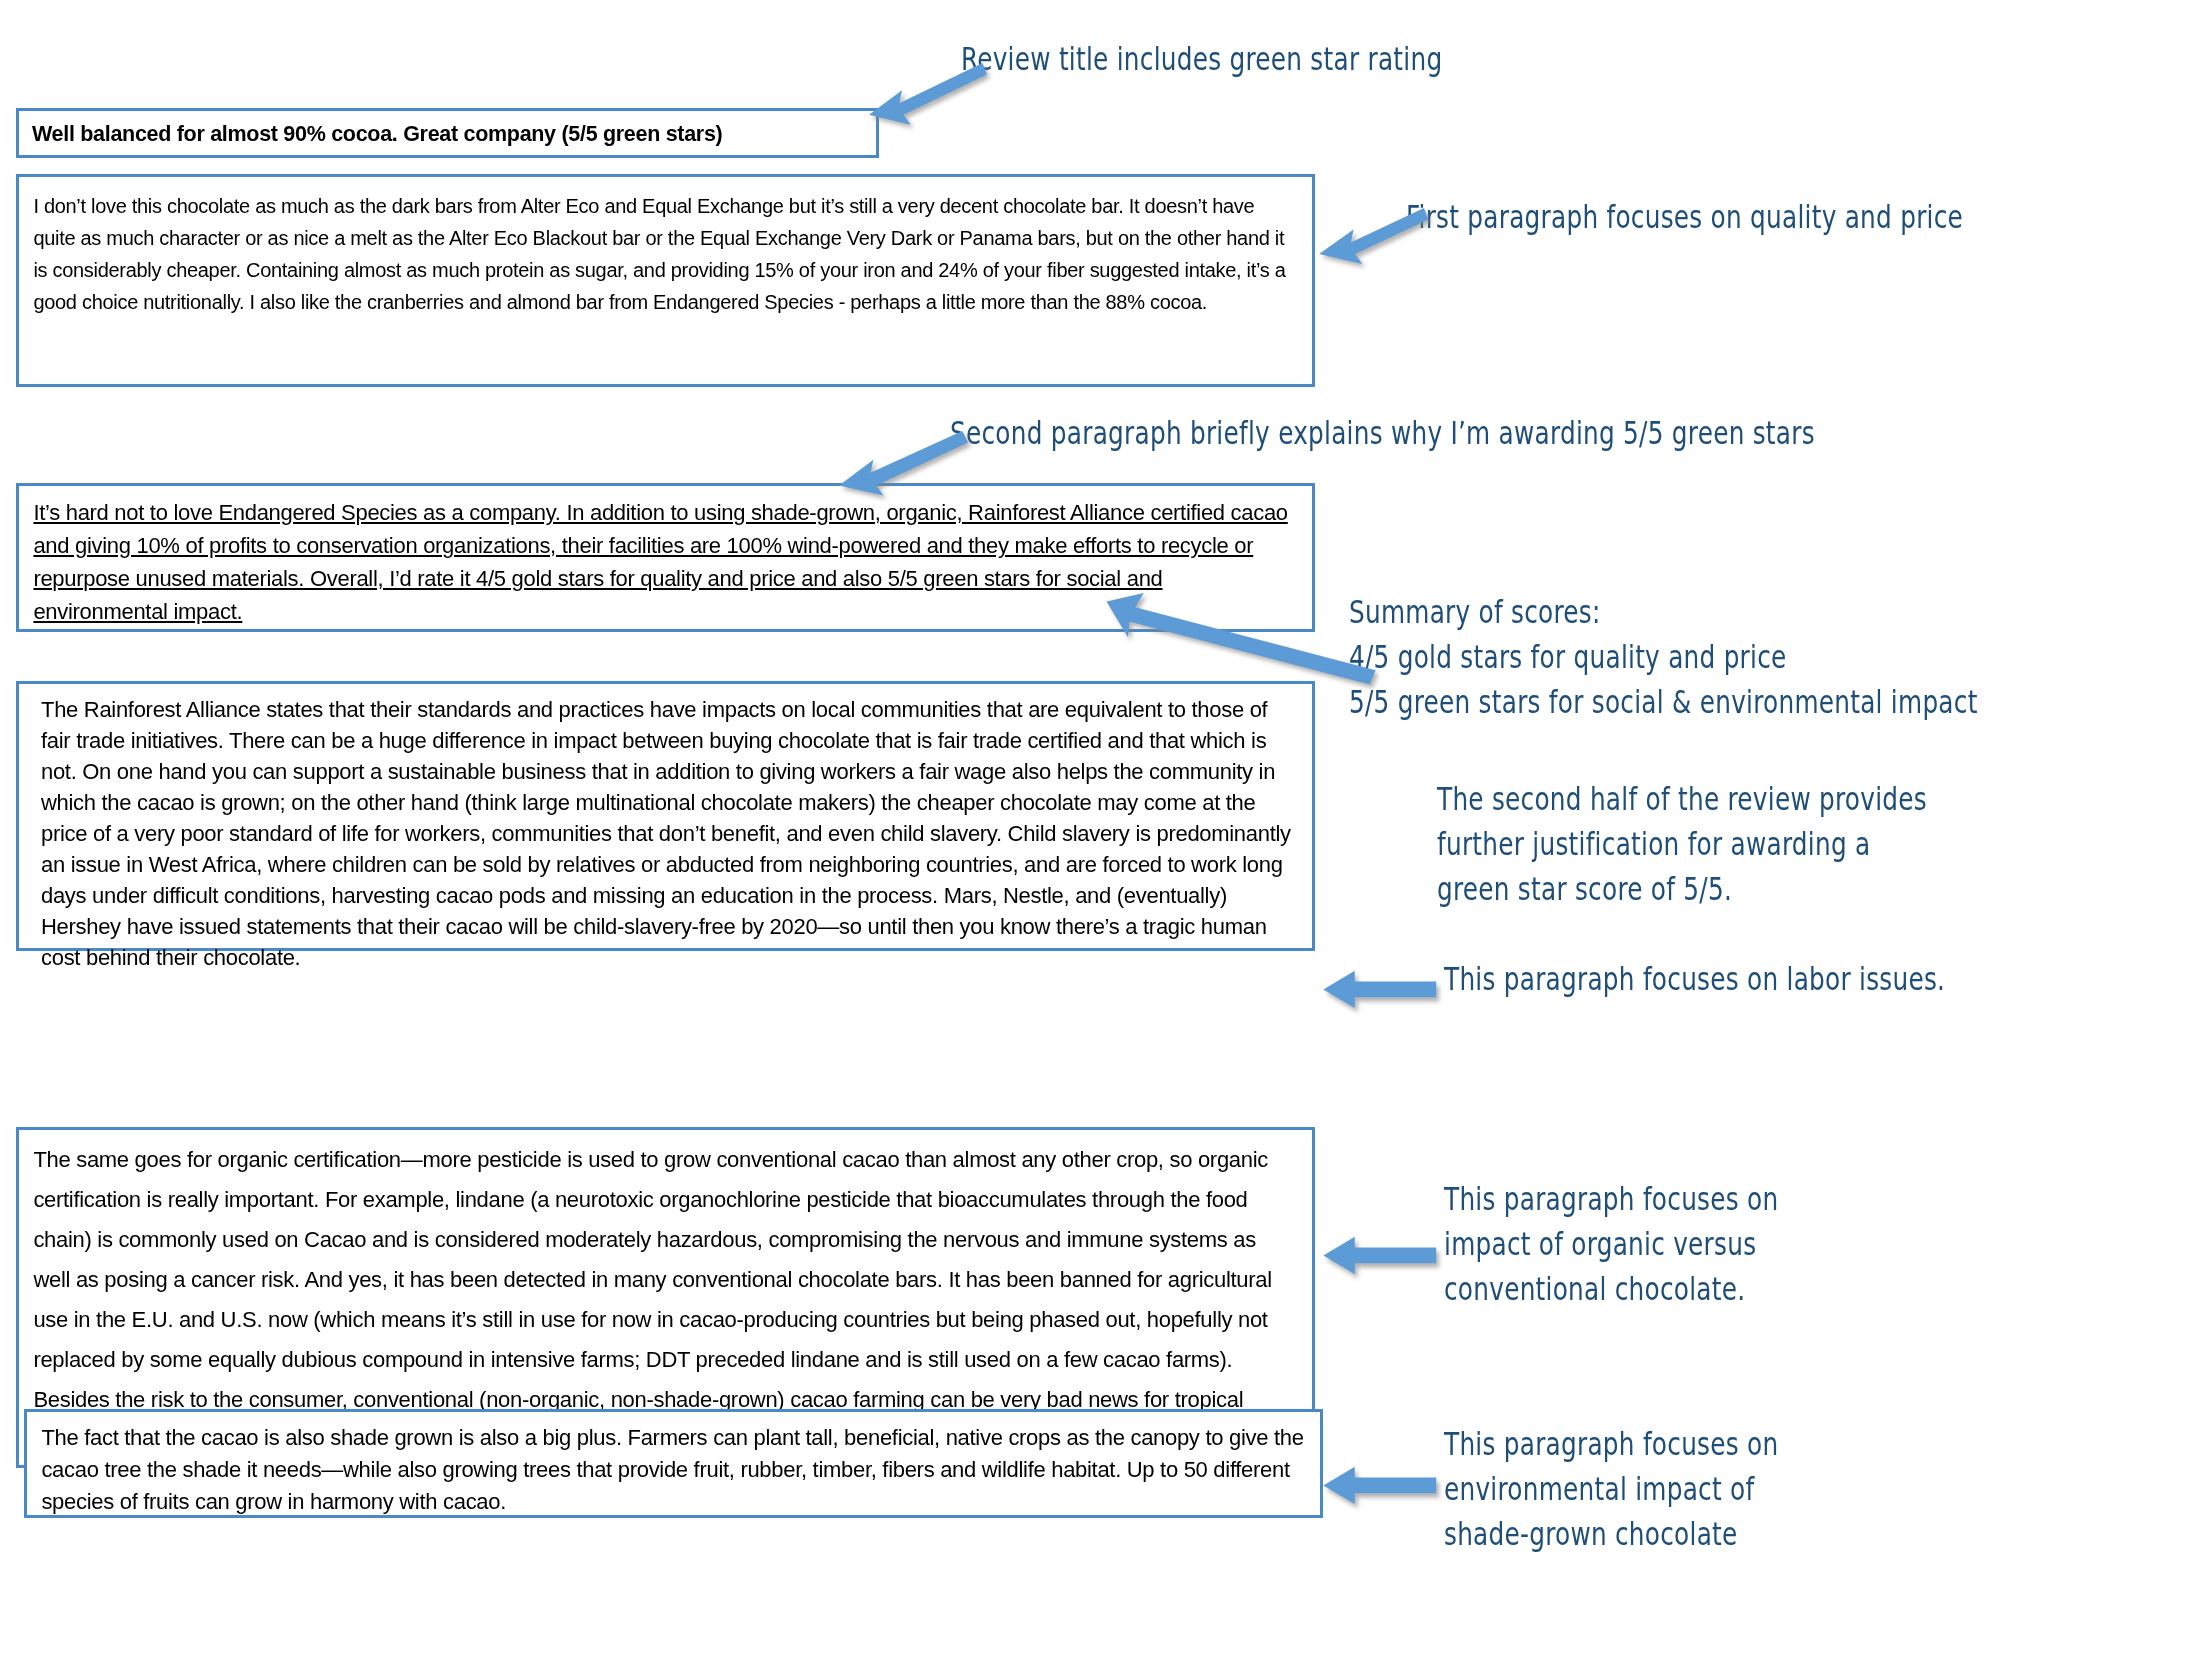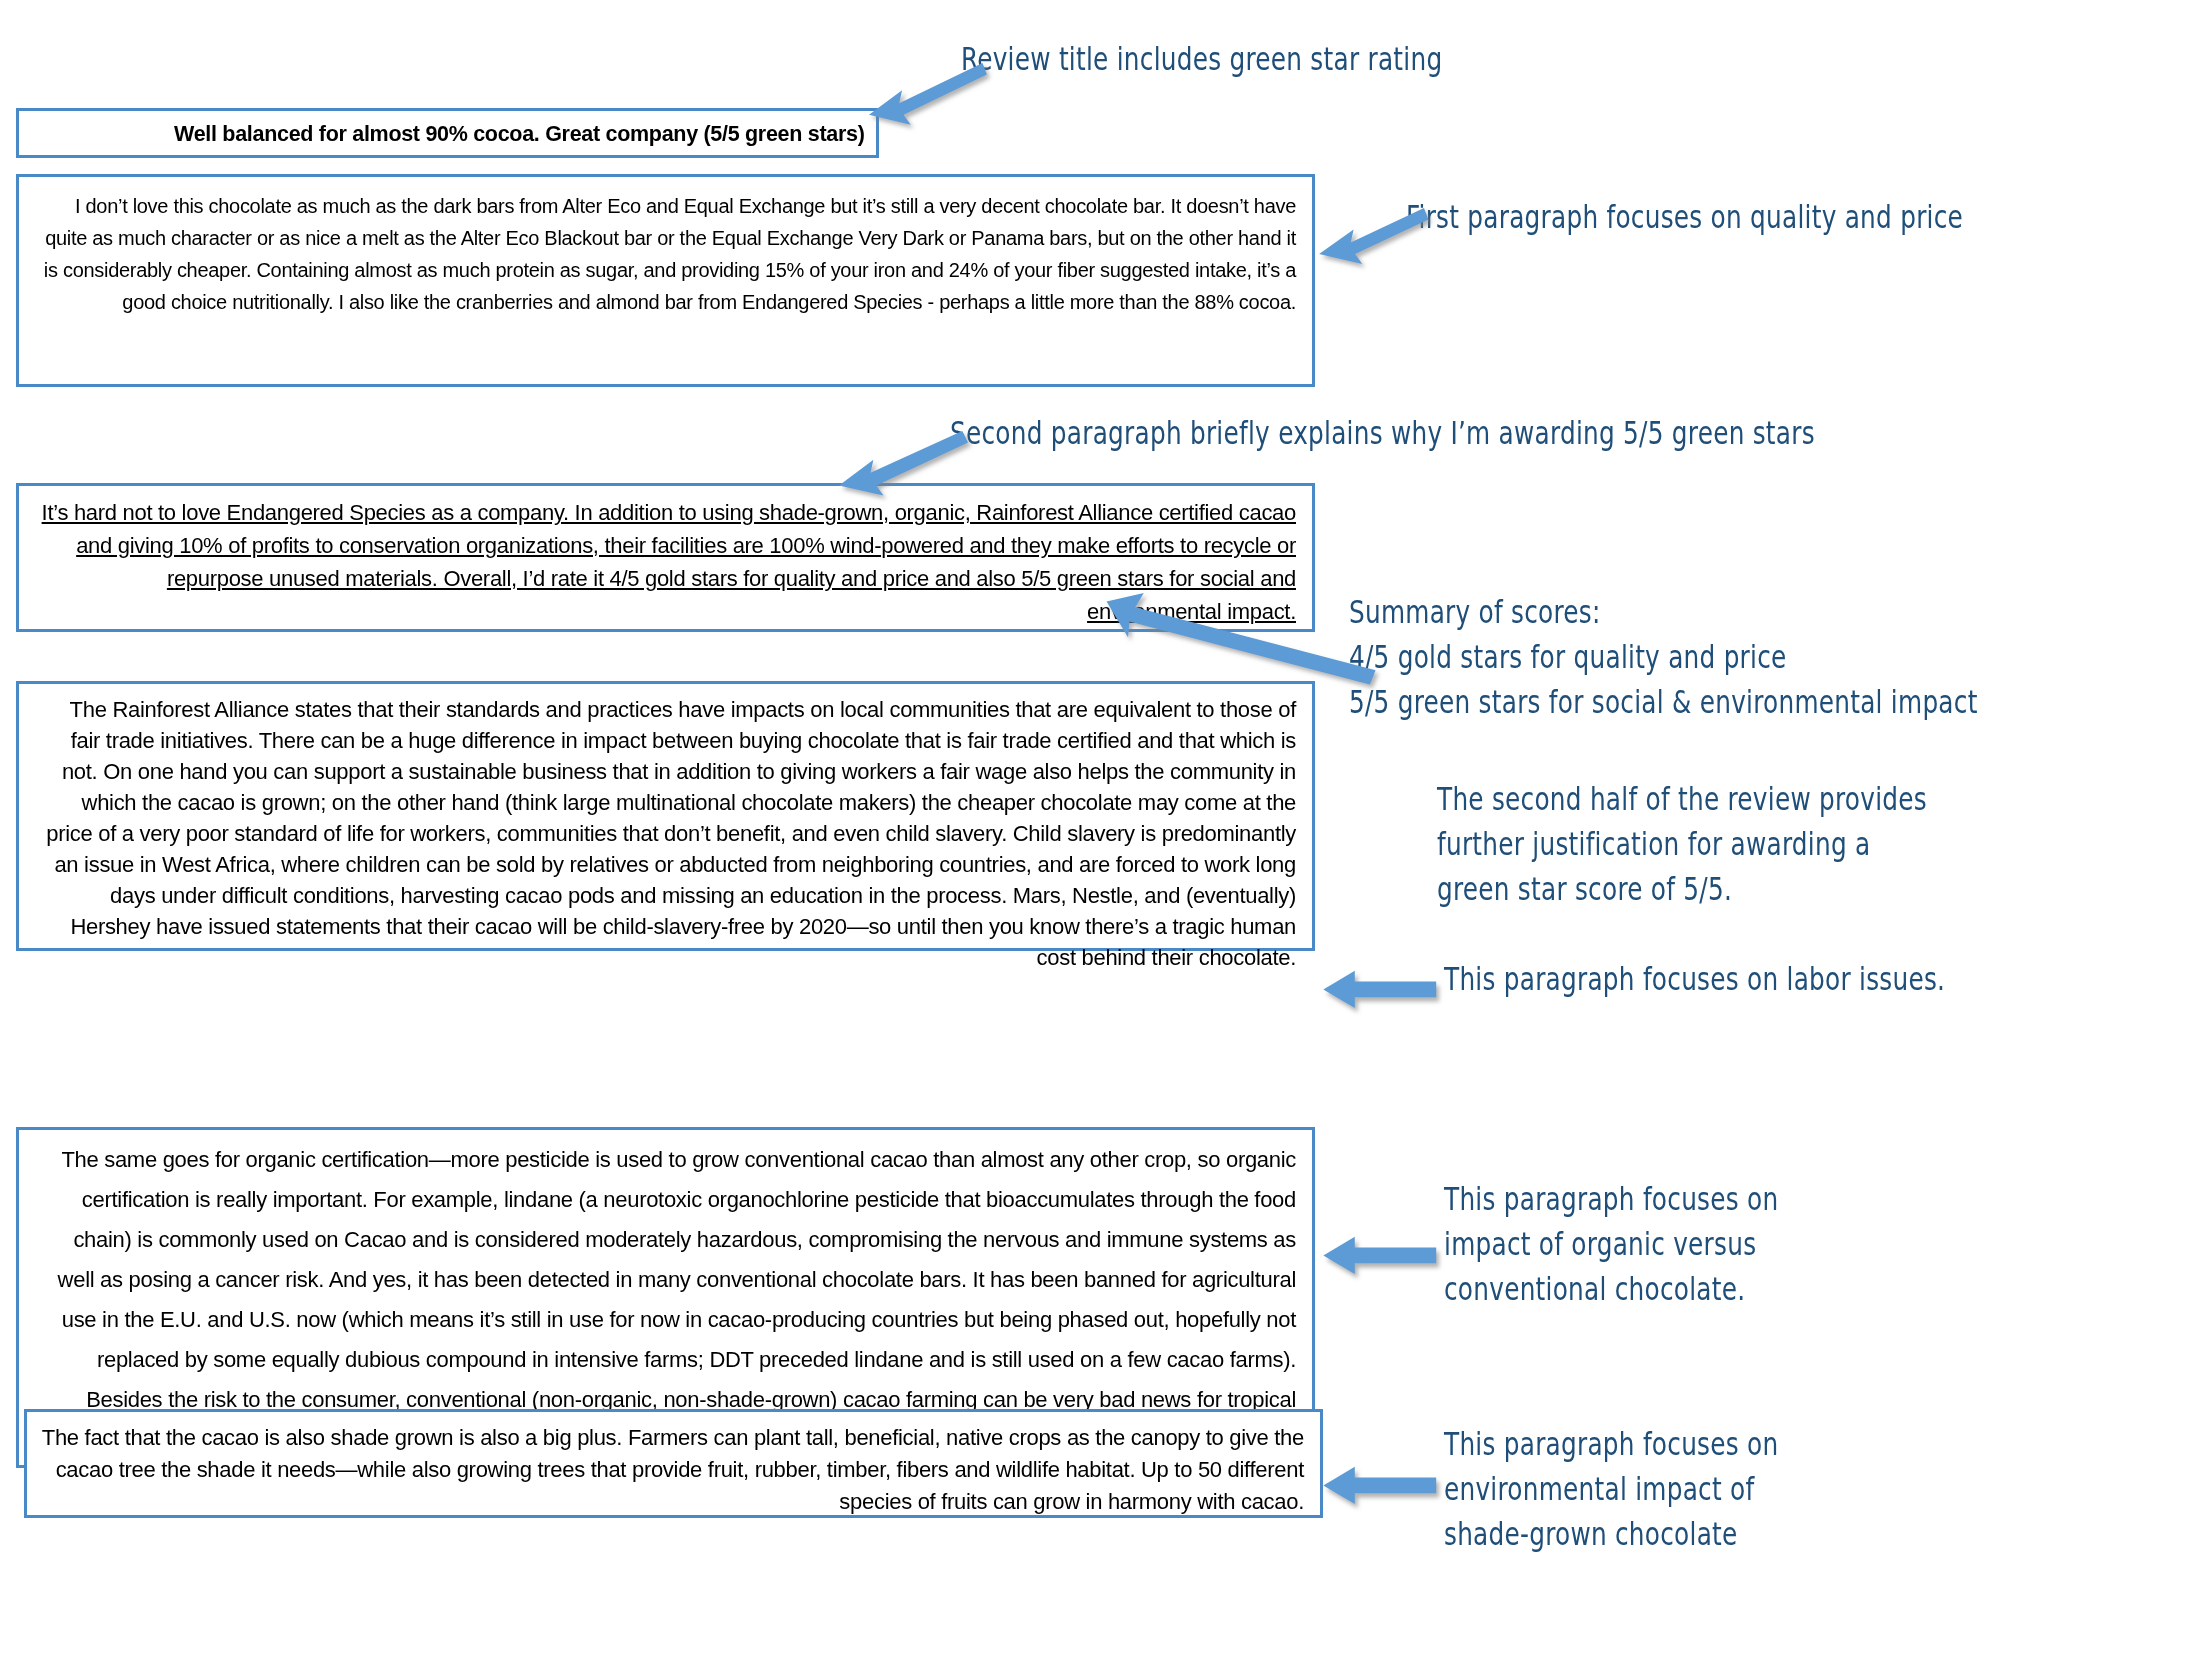--- a/index.html
+++ b/index.html
@@ -20,21 +20,20 @@
     box-sizing: border-box;
     background: #ffffff;
     border: 3.6px solid #4A89C8;
     color: #000000;
     font-family: "Liberation Sans", sans-serif;
     font-stretch: condensed;
     letter-spacing: -0.3px;
   }
   .review-box p {
     margin: 0;
-    text-align: right;
   }
 
   #title-box {
     left: 16px;
     top: 108px;
     width: 863px;
     height: 50px;
     padding: 10px 11.5px 0 13px;
     font-size: 21.5px;
     font-weight: bold;

